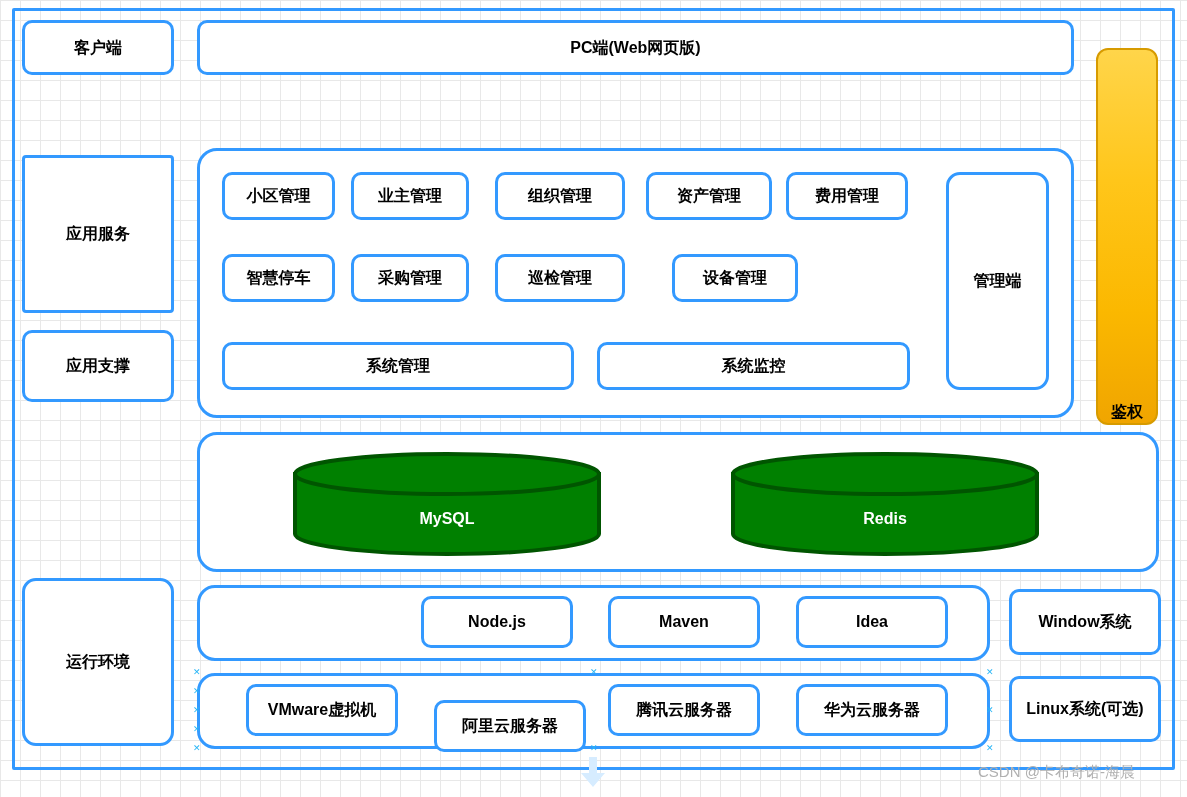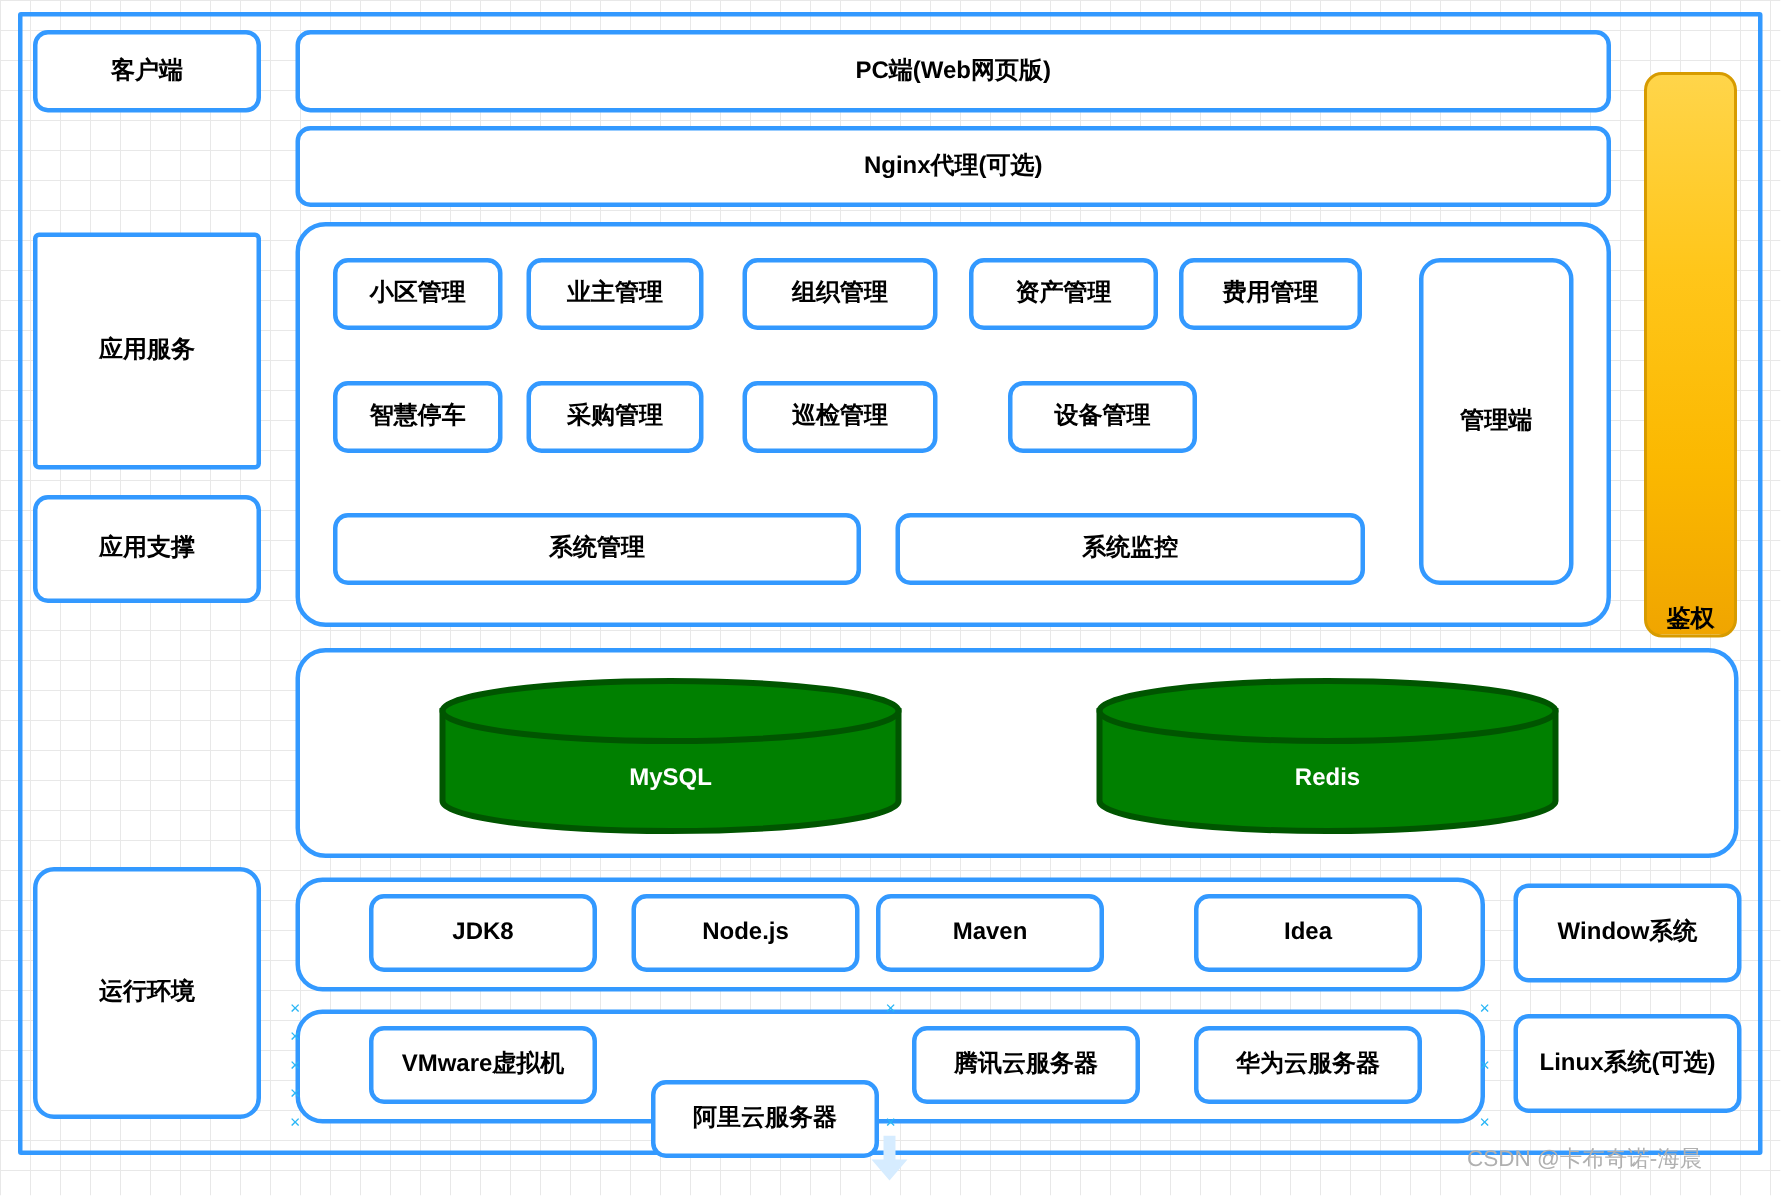--- a/index.html
+++ b/index.html
@@ -132,23 +132,20 @@
 
 
   <div class="box" style="left:22px; top:578px; width:152px; height:168px; border-radius:14px;">
     <span>运行环境</span>
   </div>
 
   <div class="box" style="left:197px; top:20px; width:877px; height:55px;">
     <span>PC端(Web网页版)</span>
   </div>
 
-  <div class="box" style="left:197px; top:84px; width:877px; height:54px;">
-    <span>Nginx代理(可选)</span>
-  </div>
 
   <div class="auth-bar" style="left:1096px; top:48px; width:62px; height:377px;">
     <span>鉴权</span>
   </div>
 
   <div class="container-box" style="left:197px; top:148px; width:877px; height:270px; border-radius:20px;"></div>
 
   <div class="box" style="left:222px; top:172px; width:113px; height:48px;">
     <span>小区管理</span>
   </div>
@@ -202,27 +199,24 @@
   <div class="cyl" style="left:730px; top:452px; width:310px; height:104px;">
     <svg width="310" height="104" viewBox="0 0 310 104">
       <path d="M3,22 L3,82 A152,20 0 0 0 307,82 L307,22 Z" fill="#008000" stroke="#005500" stroke-width="4"></path>
       <ellipse cx="155" cy="22" rx="152" ry="20" fill="#008000" stroke="#005500" stroke-width="4"></ellipse>
     </svg>
     <div class="cyl-label" style="top:58px;">Redis</div>
   </div>
 
   <div class="container-box" style="left:197px; top:585px; width:793px; height:76px; border-radius:18px;"></div>
 
-  <div class="box" style="left:246px; top:596px; width:152px; height:52px;">
-    <span>JDK8</span>
-  </div>
   <div class="box" style="left:421px; top:596px; width:152px; height:52px;">
     <span>Node.js</span>
   </div>
-  <div class="box" style="left:584px; top:596px; width:152px; height:52px;">
+  <div class="box" style="left:608px; top:596px; width:152px; height:52px;">
     <span>Maven</span>
   </div>
   <div class="box" style="left:796px; top:596px; width:152px; height:52px;">
     <span>Idea</span>
   </div>
 
   <div class="container-box" style="left:197px; top:673px; width:793px; height:76px; border-radius:18px;"></div>
 
   <div class="handle" style="left:193px; top:669px;">✕</div>
   <div class="handle" style="left:590px; top:669px;">✕</div>
@@ -231,21 +225,21 @@
   <div class="handle" style="left:986px; top:707px;">✕</div>
   <div class="handle" style="left:193px; top:745px;">✕</div>
   <div class="handle" style="left:590px; top:745px;">✕</div>
   <div class="handle" style="left:986px; top:745px;">✕</div>
   <div class="handle" style="left:193px; top:688px;">✕</div>
   <div class="handle" style="left:193px; top:726px;">✕</div>
 
   <div class="box" style="left:246px; top:684px; width:152px; height:52px;">
     <span>VMware虚拟机</span>
   </div>
-  <div class="box" style="left:434px; top:720px; width:152px; height:52px;">
+  <div class="box" style="left:434px; top:700px; width:152px; height:52px;">
     <span>阿里云服务器</span>
   </div>
   <div class="box" style="left:608px; top:684px; width:152px; height:52px;">
     <span>腾讯云服务器</span>
   </div>
   <div class="box" style="left:796px; top:684px; width:152px; height:52px;">
     <span>华为云服务器</span>
   </div>
 
   <div class="box" style="left:1009px; top:589px; width:152px; height:66px;">

